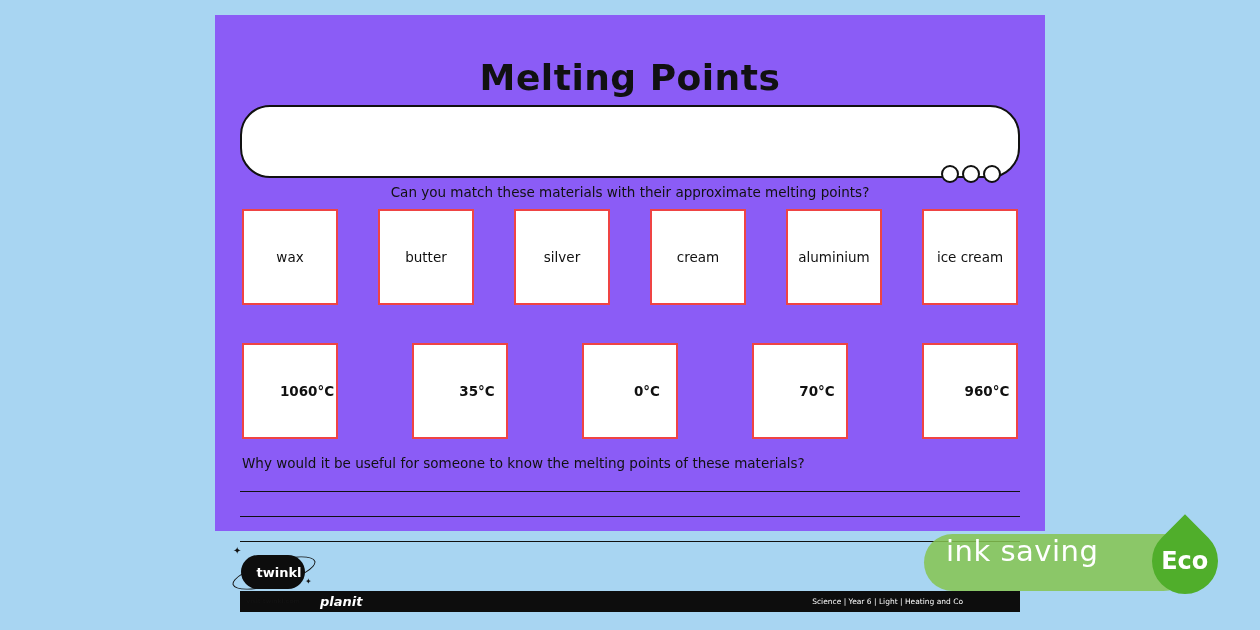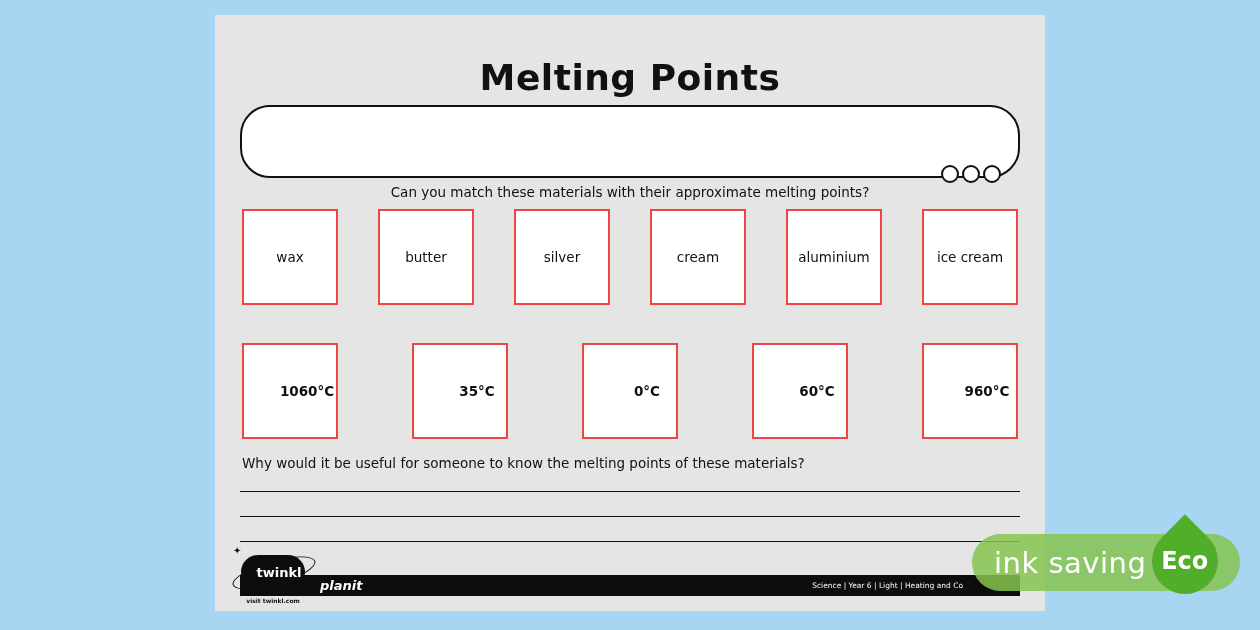--- a/index.html
+++ b/index.html
@@ -9,22 +9,22 @@
     background: #a8d5f2;
     font-family: "DejaVu Sans", sans-serif;
     overflow: hidden;
     color: #111;
   }
 
   
   .sheet {
     position: absolute;
     left: 215px; top: 15px;
-    width: 830px; height: 596px;
-    background: #e5e5e5;
+    width: 830px; height: 516px;
+    background: #8b5cf6;
   }
 
   .title {
     position: absolute;
     top: 42px; left: 0; width: 100%;
     text-align: center;
     font-size: 36px;
     font-weight: bold;
     letter-spacing: 0.5px;
   }
@@ -89,21 +89,21 @@
     width: 780px;
     border-top: 1.6px solid #111;
   }
   .wline1 { top: 476px; }
   .wline2 { top: 501px; }
   .wline3 { top: 526px; }
 
   
   .footer-bar {
     position: absolute;
-    left: 25px; top: 560px;
+    left: 25px; top: 576px;
     width: 780px; height: 21px;
     background: #0d0d0d;
   }
   .planit {
     position: absolute;
     left: 80px; top: 3px;
     color: #fff;
     font-style: italic;
     font-weight: bold;
     font-size: 13px;
@@ -154,27 +154,26 @@
     left: 0px; top: 44px;
     width: 72px;
     text-align: center;
     font-size: 6px;
     font-weight: bold;
   }
 
   
   .eco-pill {
     position: absolute;
-    left: 972px; top: 534px;
+    left: 924px; top: 534px;
     width: 268px; height: 57px;
     border-radius: 29px;
     background: rgba(134, 196, 80, 0.85);
     z-index: 6;
     display: flex;
-    align-items: center;
   }
   .eco-pill .ink-label {
     color: #fff;
     font-size: 29px;
     margin-left: 22px;
     letter-spacing: 0.5px;
   }
   .eco-leaf {
     position: absolute;
     left: 1152px; top: 528px;
@@ -233,21 +232,21 @@
     <div class="box">
         <span>1060°C</span>
       </div>
     <div class="box">
         <span>35°C</span>
       </div>
     <div class="box">
         <span>0°C</span>
       </div>
     <div class="box">
-        <span>60°C</span>
+        <span>70°C</span>
       </div>
     <div class="box">
         <span>960°C</span>
       </div>
   </div>
 
   <div class="question">Why would it be useful for someone to know the melting points of these materials?</div>
 
   <div class="wline wline1"></div>
   <div class="wline wline2"></div>

